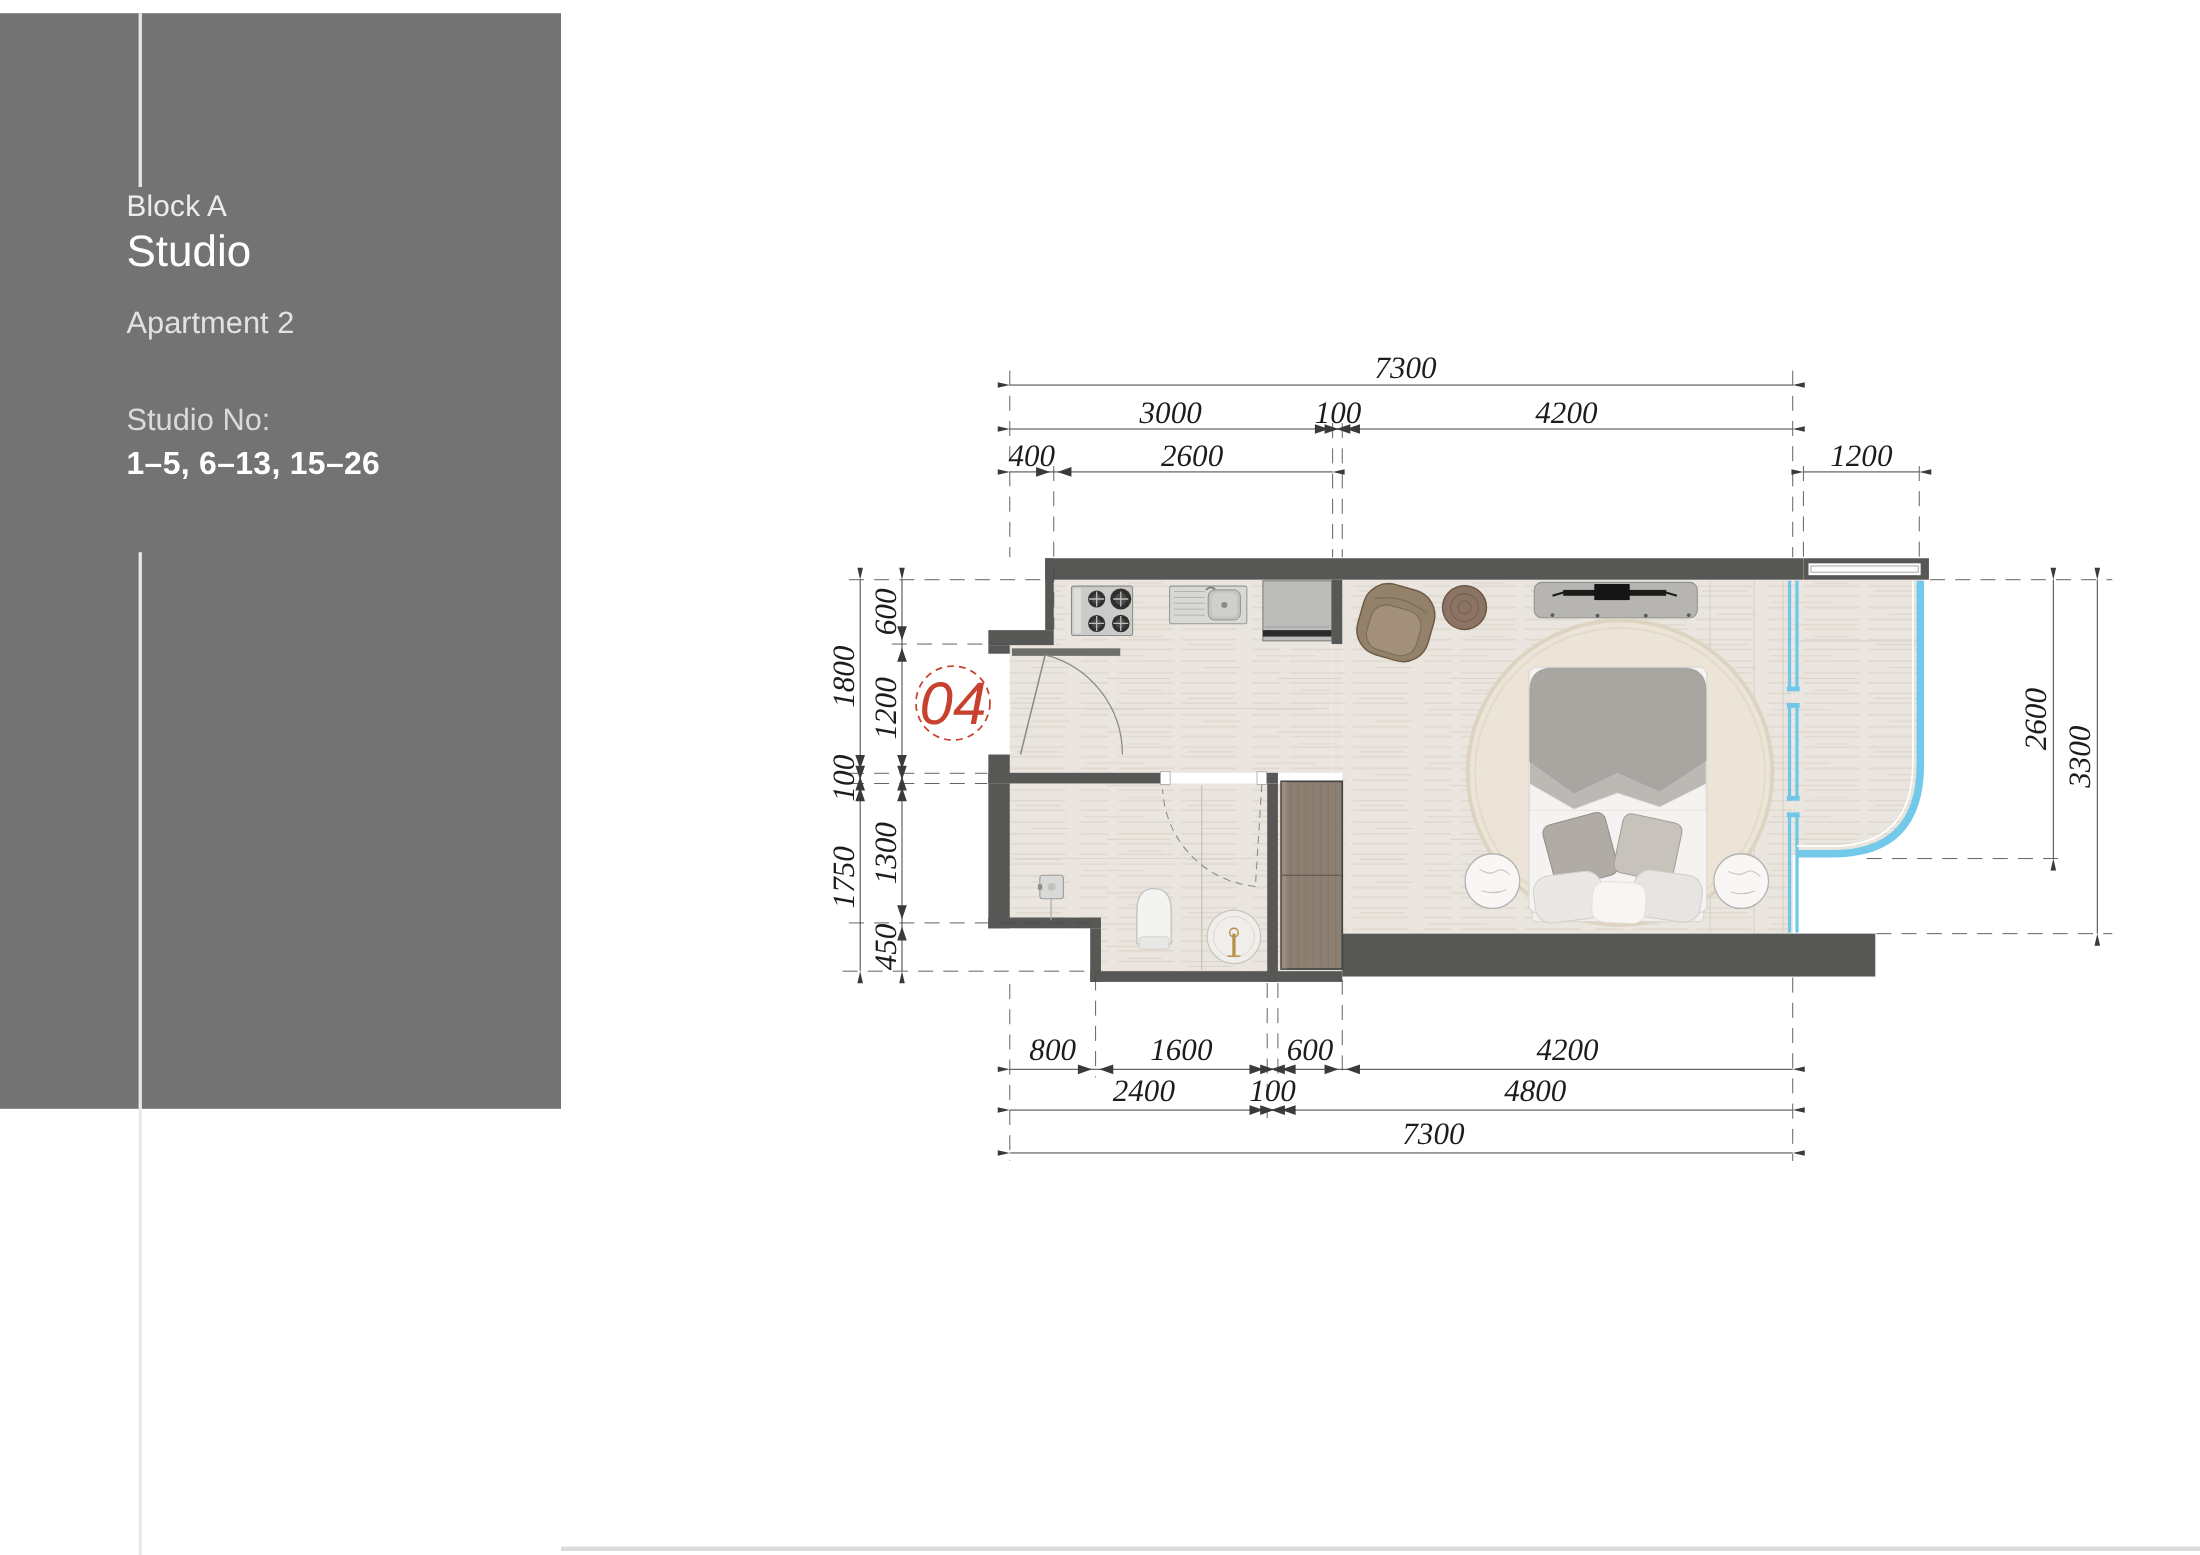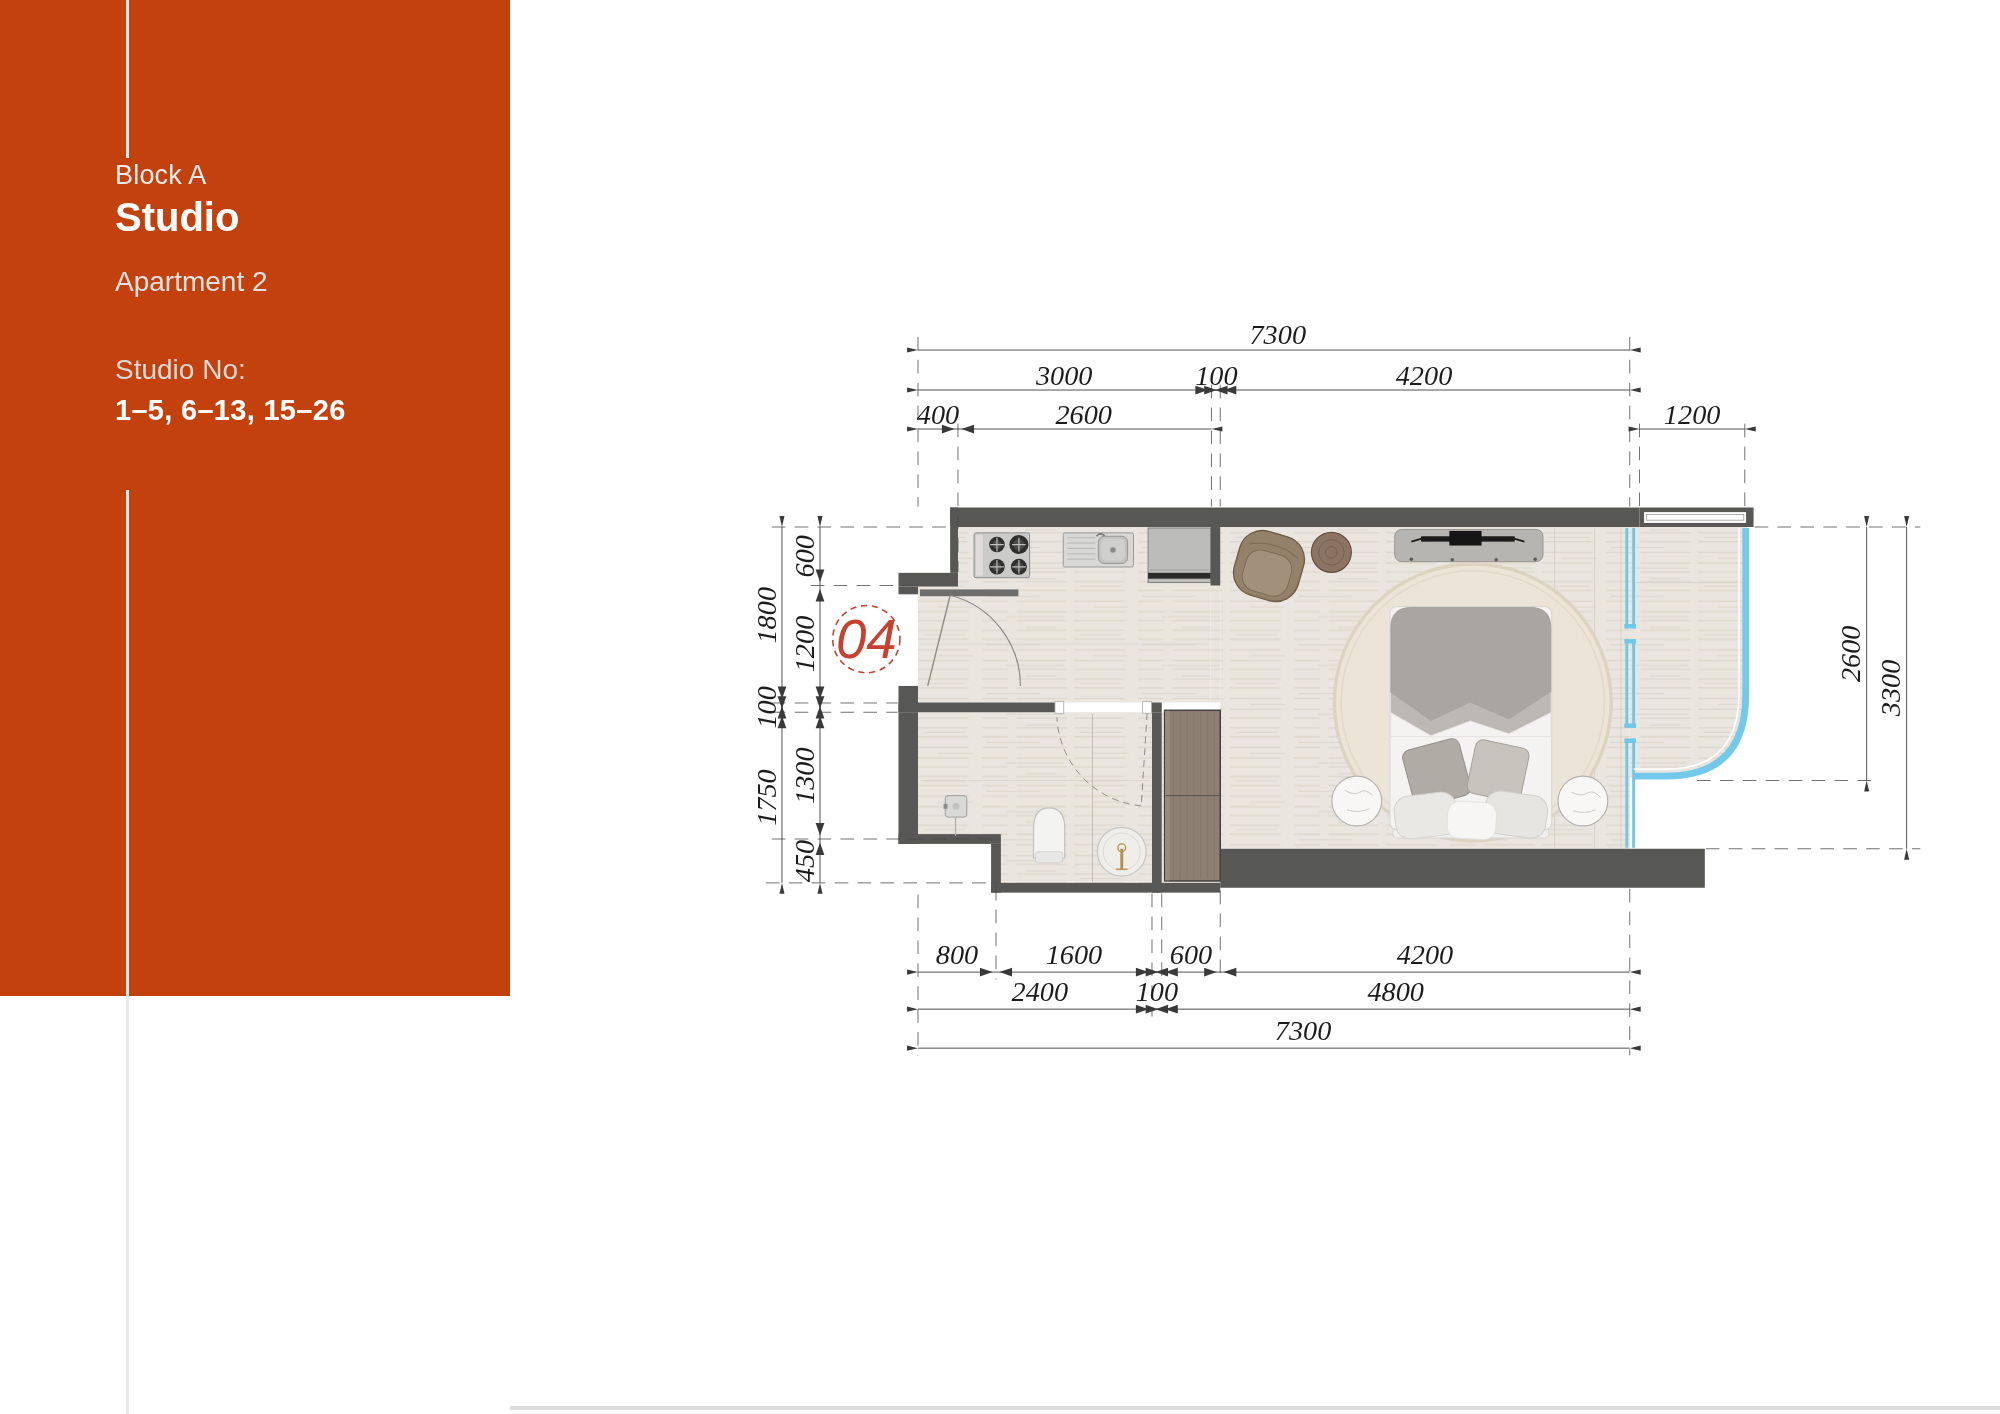--- a/index.html
+++ b/index.html
@@ -1,24 +1,24 @@
 <!DOCTYPE html>
 <html><head>
 <meta charset="utf-8">
 <style>
   html,body{margin:0;padding:0;background:#ffffff;}
   .stage{position:relative;width:2000px;height:1414px;background:#ffffff;overflow:hidden;
          font-family:"Liberation Sans",sans-serif;}
-  .sidebar{position:absolute;left:0;top:0;width:510px;height:996px;background:#c2410c;}
+  .sidebar{position:absolute;left:0;top:12px;width:510px;height:996px;background:#737373;}
   .vrule{position:absolute;left:126px;width:3px;background:#e9e9e9;}
   .vrule.top{top:0;height:158px;}
   .vrule.bottom{top:490px;height:924px;}
   .side-text{position:absolute;left:115px;top:160px;color:#ffffff;}
   .block-label{font-size:27px;color:#ececec;letter-spacing:.2px;}
-  .unit-type{font-size:40px;font-weight:700;color:#ffffff;margin-top:4px;}
+  .unit-type{font-size:40px;font-weight:400;color:#ffffff;margin-top:4px;}
   .apartment{font-size:28px;color:#e2e2e2;margin-top:26px;}
   .floor-label{font-size:28px;color:#dadada;margin-top:56px;}
   .floors{font-size:29px;font-weight:700;color:#ffffff;margin-top:8px;letter-spacing:.3px;}
   .plan-wrap{position:absolute;left:590px;top:230px;width:1400px;height:860px;font-style:italic;}
   .bottom-rule{position:absolute;left:510px;right:0;top:1406px;height:4px;background:#dcdcdc;}
   svg text.dim{font-family:"Liberation Serif",serif;font-size:290px;fill:#1c1c1c;text-anchor:middle;}
   svg text.badge-num{font-family:"Liberation Sans",sans-serif;font-size:560px;fill:#c8402e;text-anchor:middle;}
 </style>
 </head>
 <body>

